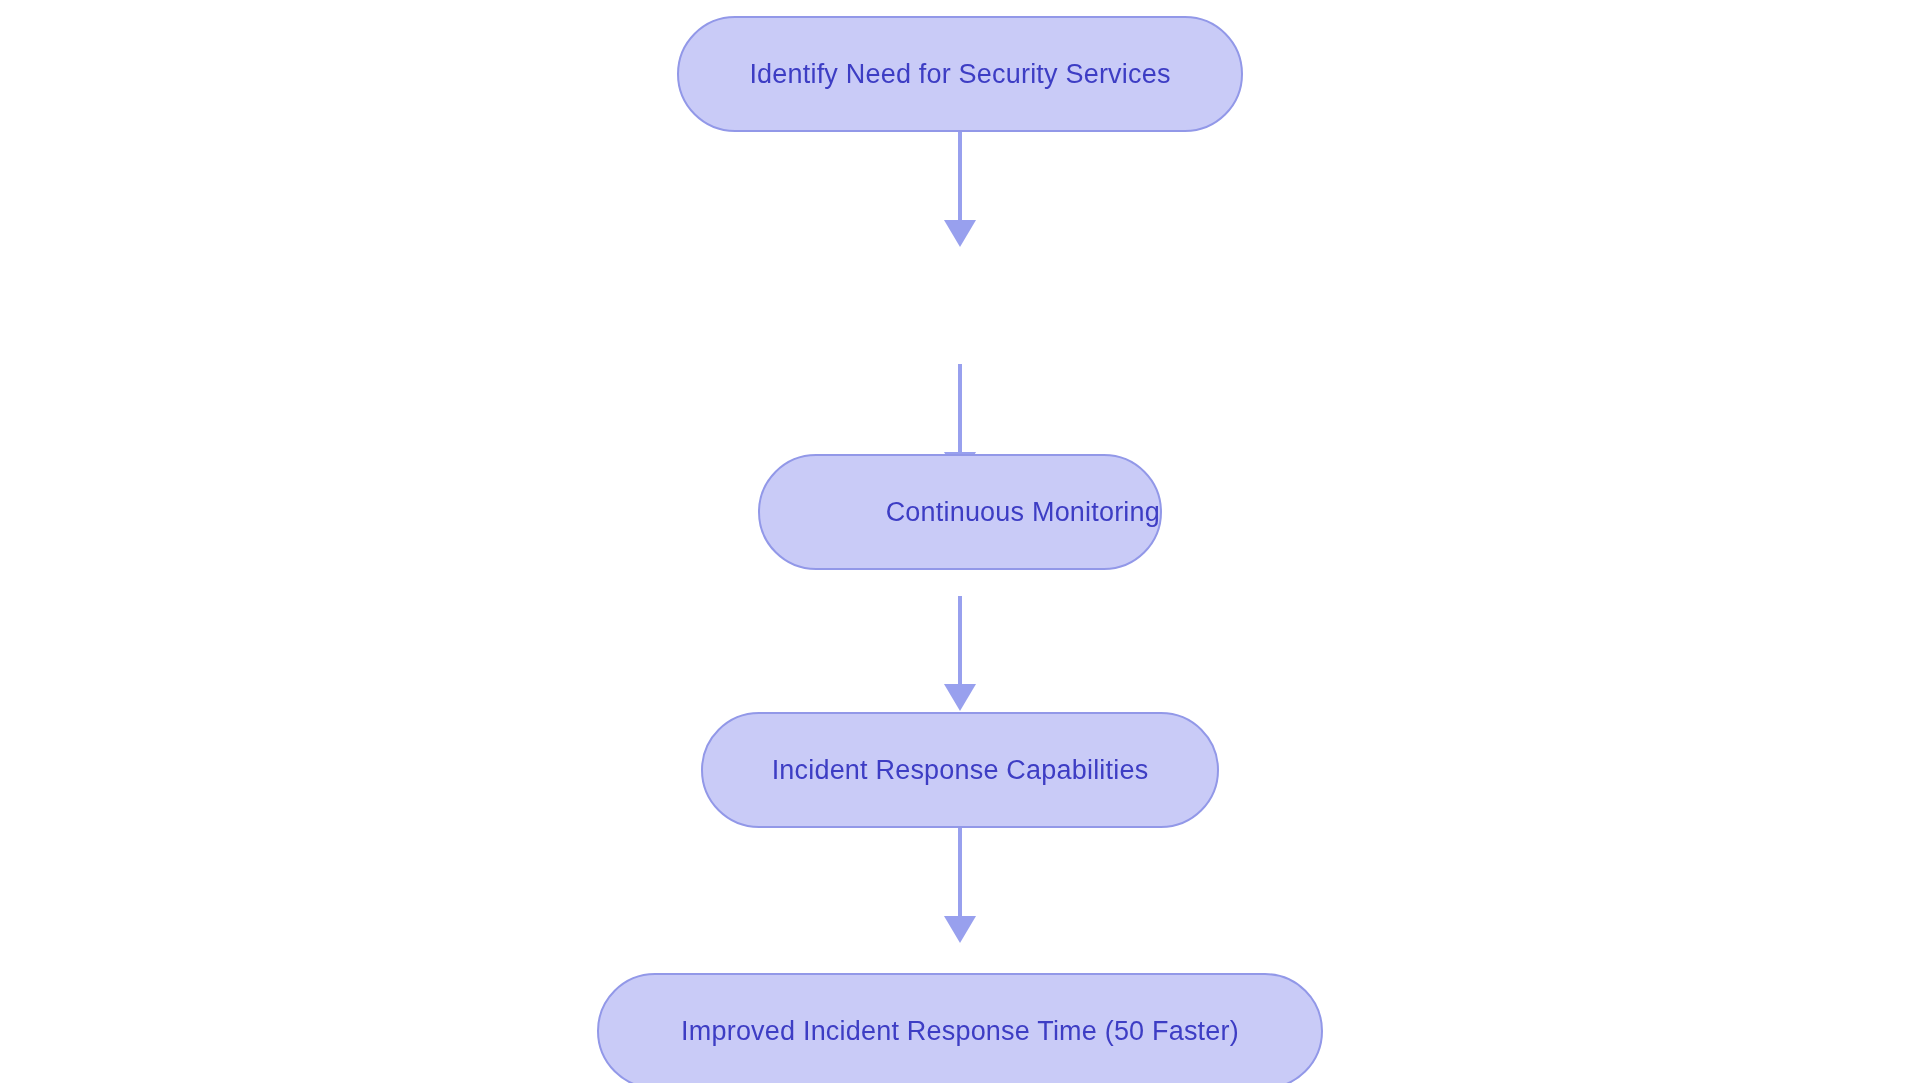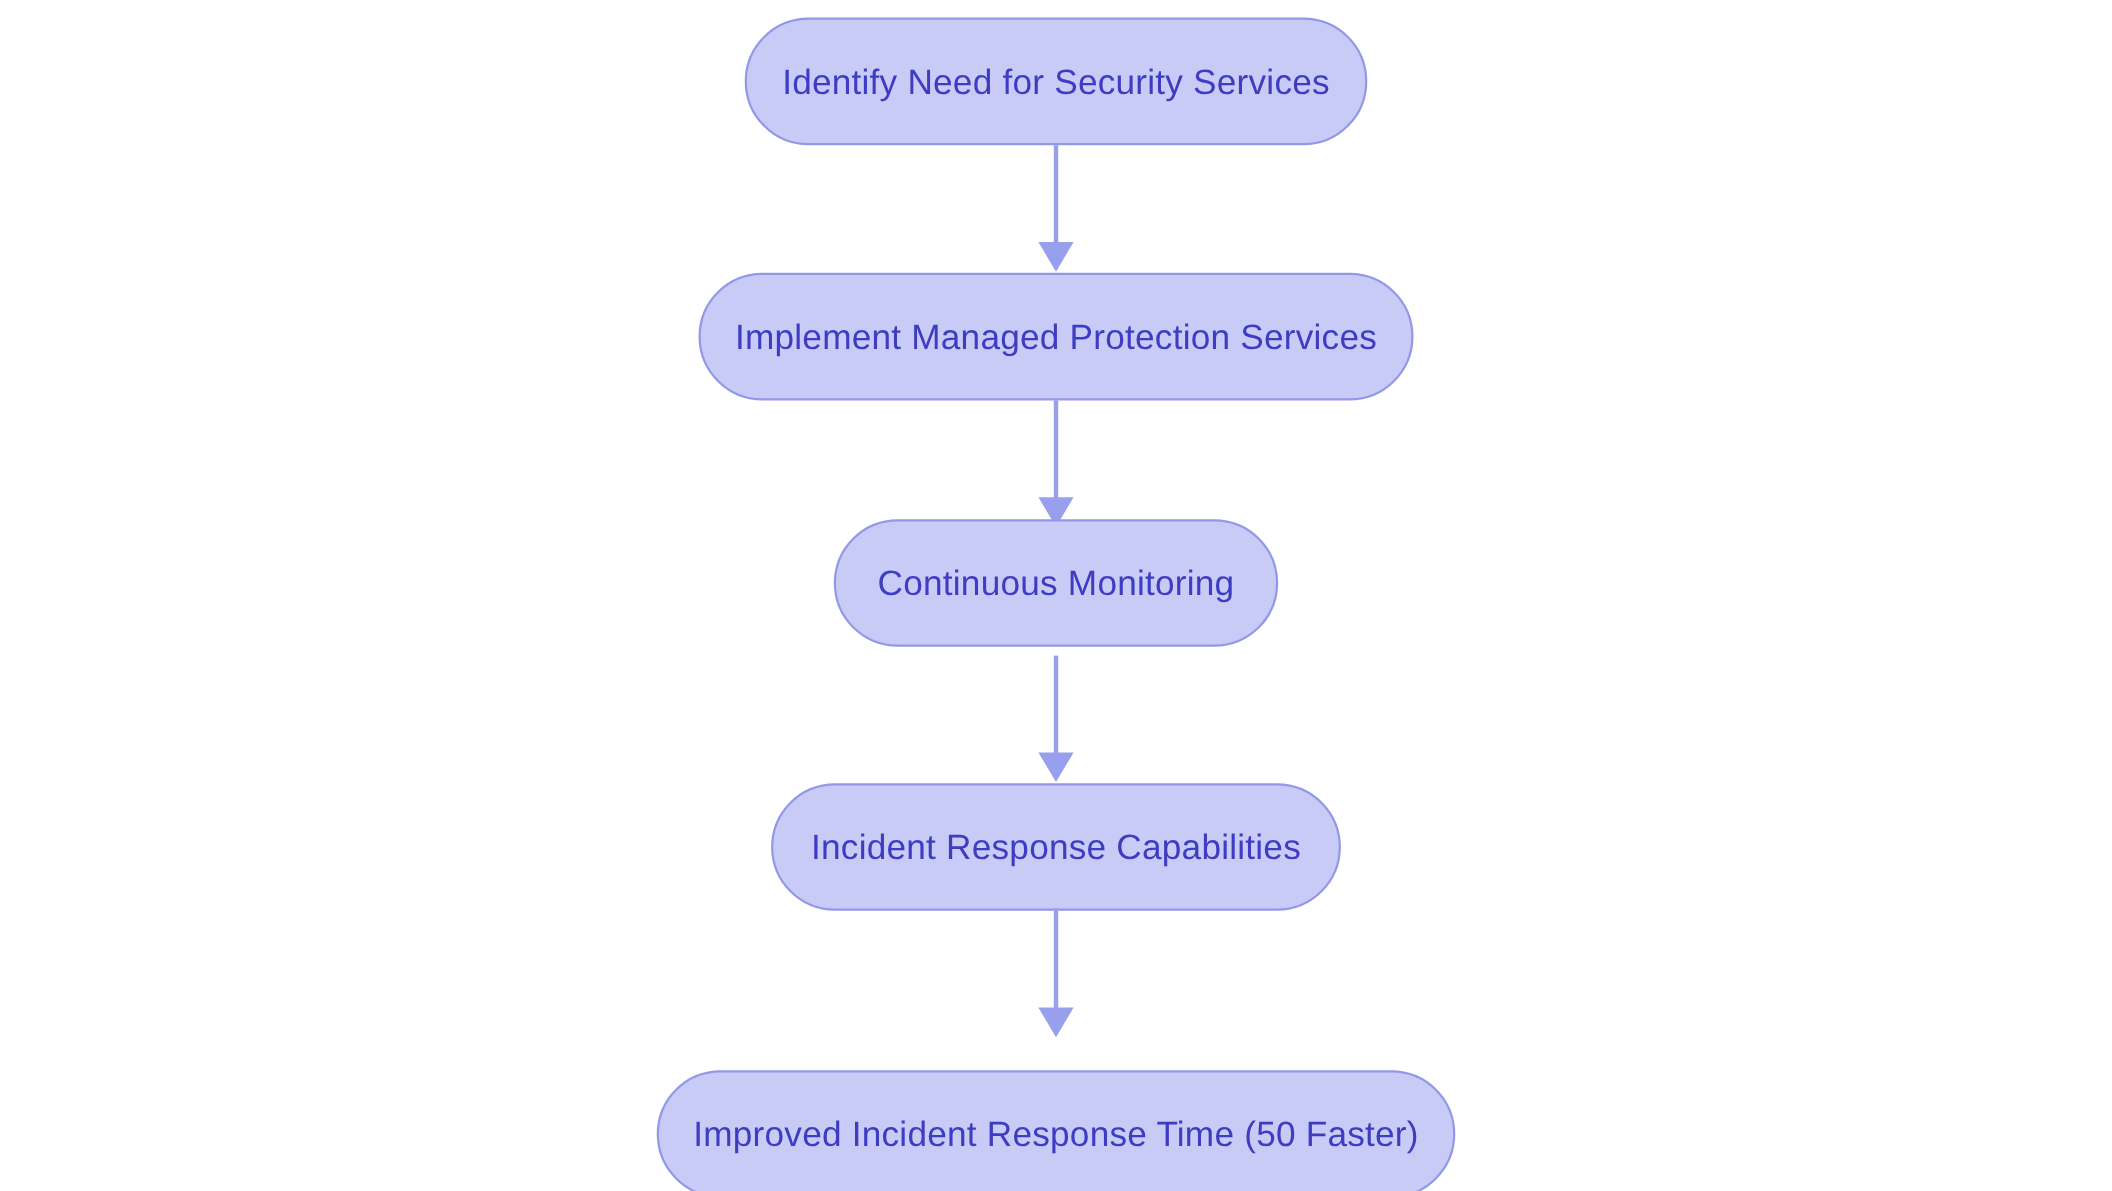--- a/index.html
+++ b/index.html
@@ -25,28 +25,28 @@
     box-sizing: border-box;
     background: var(--node-fill, #c9cbf7);
     border: 2px solid var(--node-border, #9298e8);
     border-radius: 58px;
     display: flex;
     align-items: center;
     justify-content: center;
   }
   .node-label {
     color: var(--node-text, #3d3dc4);
-    font-size: 32px;
+    font-size: 27px;
     font-weight: 400;
     letter-spacing: 0.2px;
     white-space: nowrap;
   }
   .node-1 { top: 16px;  width: 566px; }
   .node-2 { top: 248px; width: 650px; }
-  .node-3 { top: 472px; width: 404px; }
+  .node-3 { top: 454px; width: 404px; justify-content: flex-end; }
   .node-4 { top: 712px; width: 518px; align-items: center; }
   .node-5 { top: 944px; width: 726px; margin-top: 29px; }
 
   .arrow {
     position: absolute;
     left: 50%;
     transform: translateX(-50%);
     width: 32px;
     height: 116px;
   }
@@ -83,23 +83,20 @@
 
   <div class="node node-1">
     <span class="node-label">Identify Need for Security Services</span>
   </div>
 
   <div class="arrow arrow-1">
     <div class="arrow-line"></div>
     <div class="arrow-head"></div>
   </div>
 
-  <div class="node node-2">
-    <span class="node-label">Implement Managed Protection Services</span>
-  </div>
 
   <div class="arrow arrow-2">
     <div class="arrow-line"></div>
     <div class="arrow-head"></div>
   </div>
 
   <div class="node node-3">
     <span class="node-label">Continuous Monitoring</span>
   </div>
 

